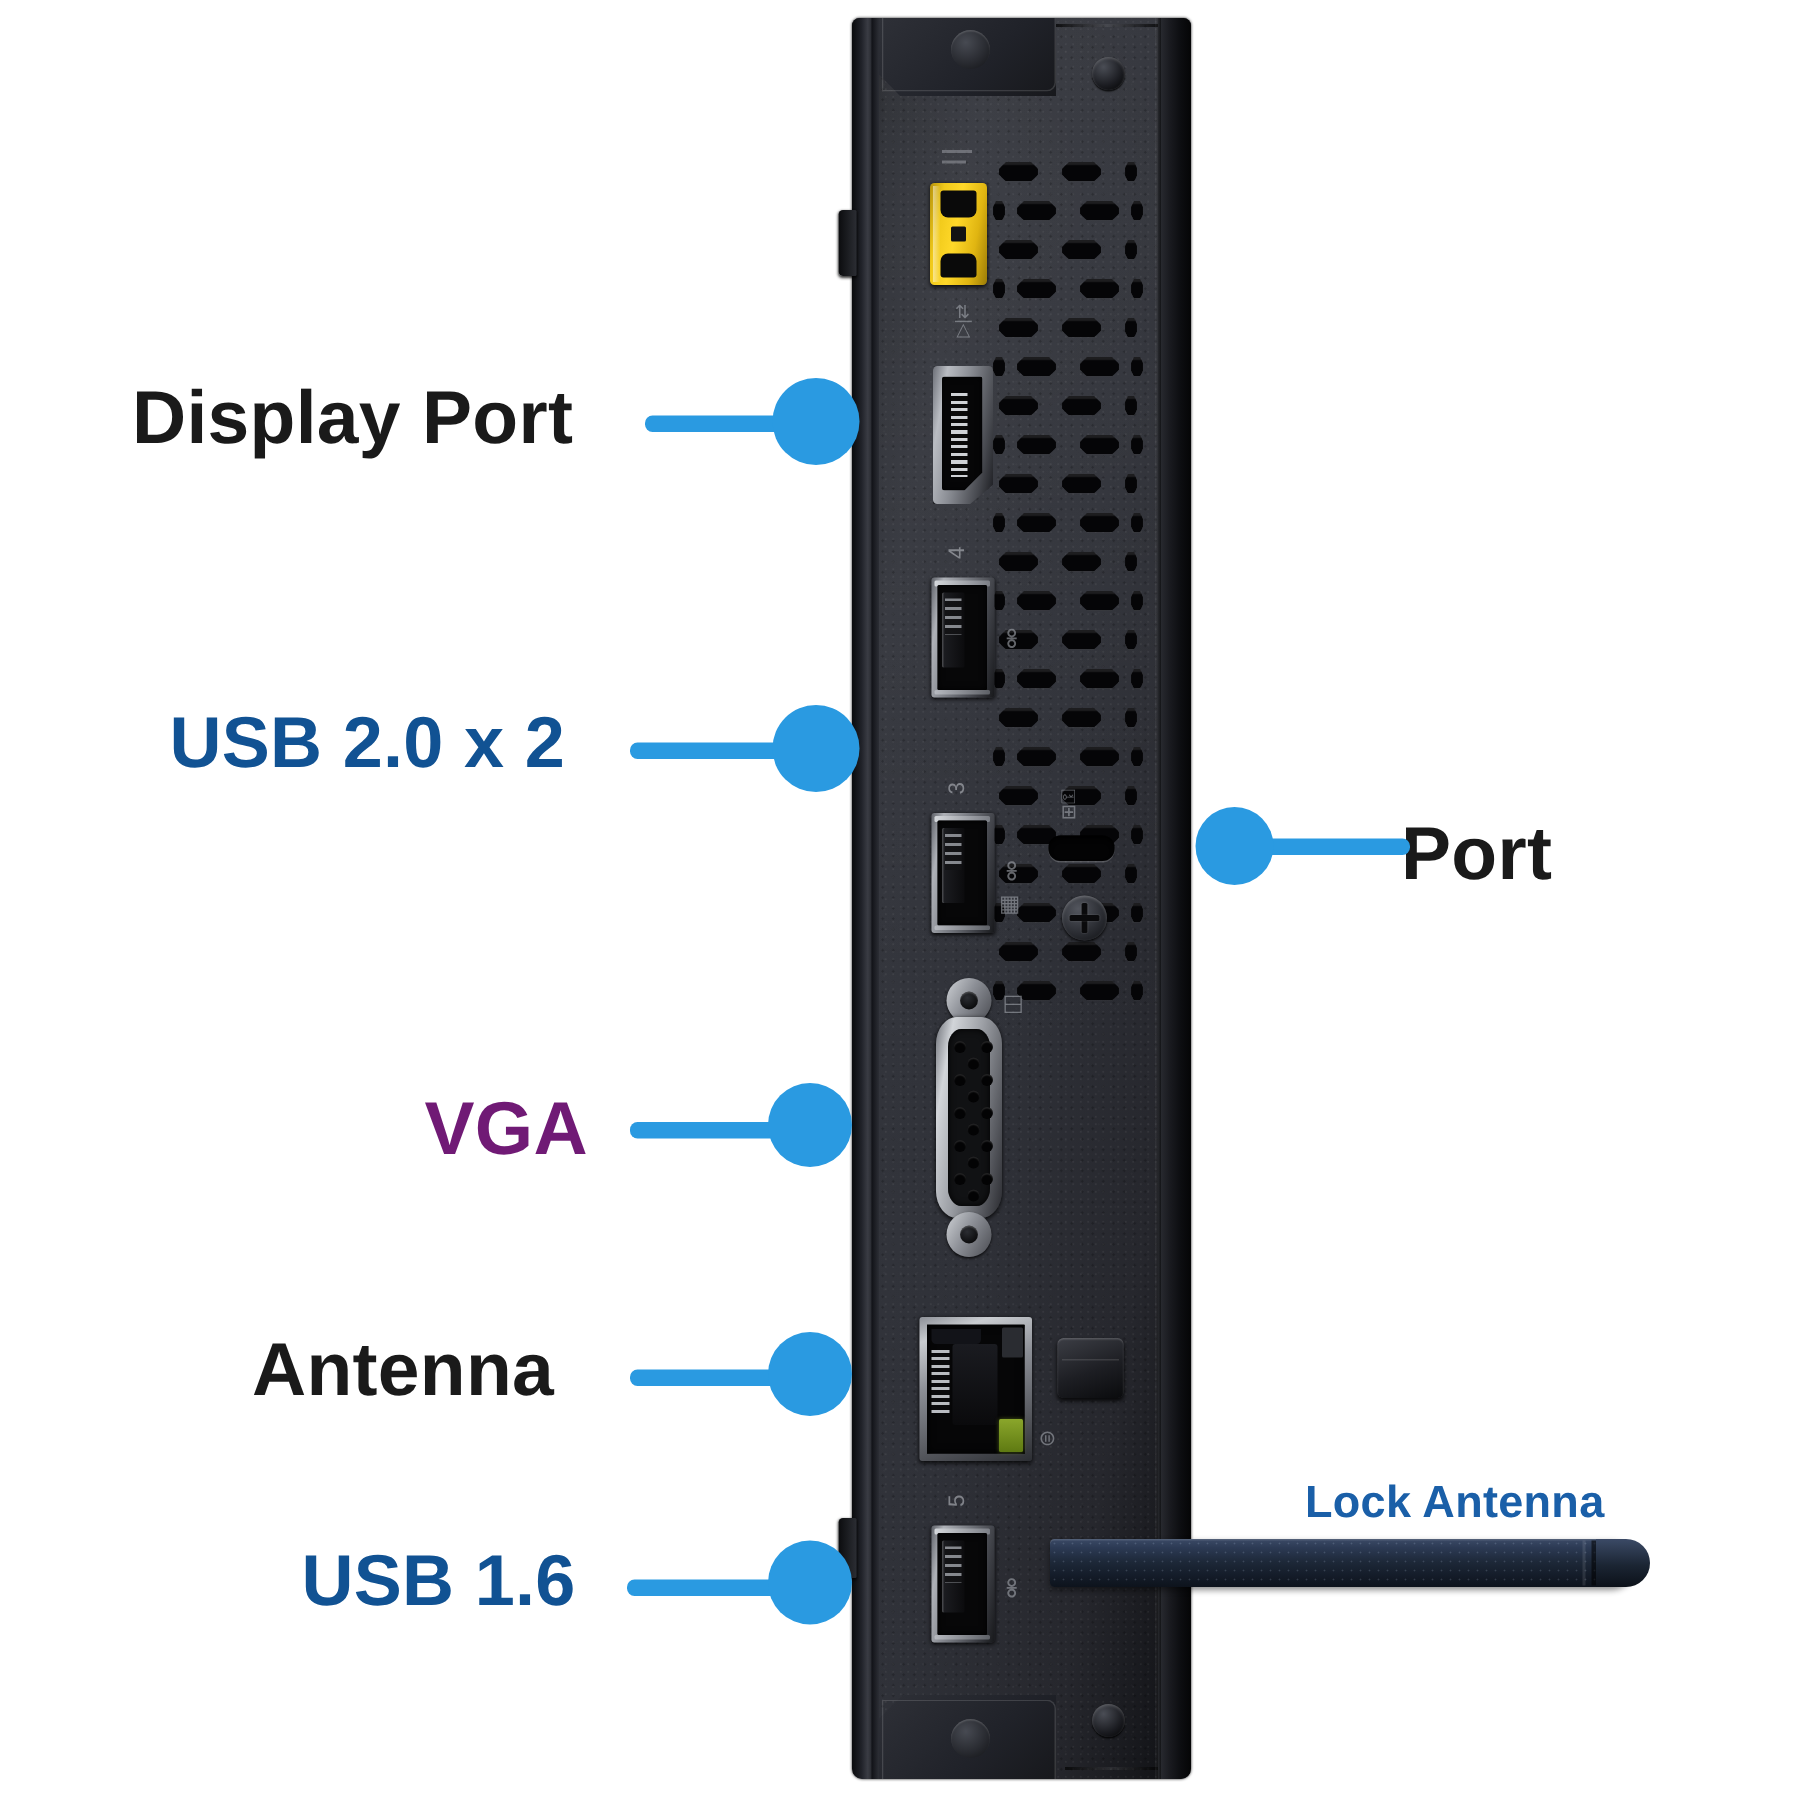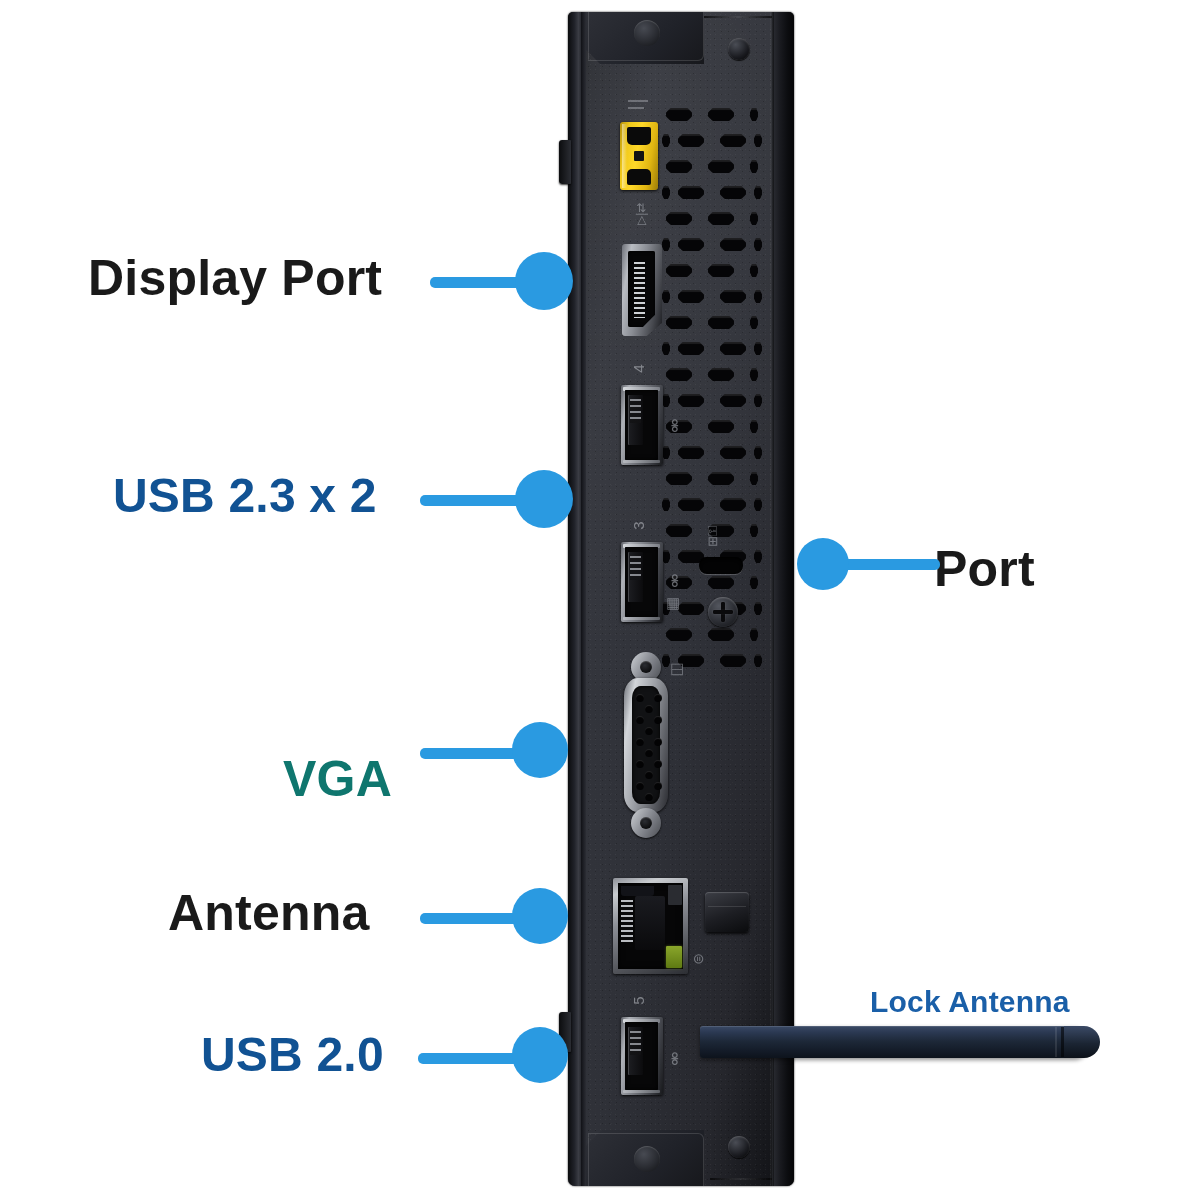--- a/index.html
+++ b/index.html
@@ -450,31 +450,31 @@
     <div class="ant-spec"></div>
     <div class="ant-tip"></div>
     <div class="ant-ring2"></div>
     <div class="ant-ring"></div>
   </div>
 
   <div id="callout-layer">
       <div class="callout-text" style="left: 88px; top: 249px; font-size: 50px; color: rgb(26, 26, 26);">Display Port</div>
       <div class="lead-line" style="left: 430px; top: 277px; width: 110px; height: 11px; background: rgb(42, 154, 225);"></div>
       <div class="lead-dot" style="left: 515px; top: 252px; width: 58px; height: 58px; background: rgb(42, 154, 225);"></div>
-      <div class="callout-text" style="left: 113px; top: 468px; font-size: 48px; color: rgb(17, 82, 147);">USB 2.3 x 2</div>
+      <div class="callout-text" style="left: 113px; top: 468px; font-size: 48px; color: rgb(17, 82, 147);">USB 2.0 x 2</div>
       <div class="lead-line" style="left: 420px; top: 495px; width: 120px; height: 11px; background: rgb(42, 154, 225);"></div>
       <div class="lead-dot" style="left: 515px; top: 470px; width: 58px; height: 58px; background: rgb(42, 154, 225);"></div>
       <div class="callout-text" style="left: 934px; top: 540px; font-size: 50px; color: rgb(26, 26, 26);">Port</div>
       <div class="lead-line" style="left: 840px; top: 559px; width: 100px; height: 11px; background: rgb(42, 154, 225);"></div>
       <div class="lead-dot" style="left: 797px; top: 538px; width: 52px; height: 52px; background: rgb(42, 154, 225);"></div>
-      <div class="callout-text" style="left: 283px; top: 723px; font-size: 50px; color: #0f766e; margin-top: 27px;">VGA</div>
+      <div class="callout-text" style="left: 283px; top: 723px; font-size: 50px; color: #701a75;">VGA</div>
       <div class="lead-line" style="left: 420px; top: 748px; width: 120px; height: 11px; background: rgb(42, 154, 225);"></div>
       <div class="lead-dot" style="left: 512px; top: 722px; width: 56px; height: 56px; background: rgb(42, 154, 225);"></div>
       <div class="callout-text" style="left: 168px; top: 884px; font-size: 50px; color: rgb(26, 26, 26);">Antenna</div>
       <div class="lead-line" style="left: 420px; top: 913px; width: 120px; height: 11px; background: rgb(42, 154, 225);"></div>
       <div class="lead-dot" style="left: 512px; top: 888px; width: 56px; height: 56px; background: rgb(42, 154, 225);"></div>
-      <div class="callout-text" style="left: 201px; top: 1027px; font-size: 48px; color: rgb(17, 82, 147);">USB 2.0</div>
+      <div class="callout-text" style="left: 201px; top: 1027px; font-size: 48px; color: rgb(17, 82, 147);">USB 1.6</div>
       <div class="lead-line" style="left: 418px; top: 1053px; width: 122px; height: 11px; background: rgb(42, 154, 225);"></div>
       <div class="lead-dot" style="left: 512px; top: 1027px; width: 56px; height: 56px; background: rgb(42, 154, 225);"></div>
       <div class="callout-text" style="left: 870px; top: 985px; font-size: 30px; color: rgb(26, 95, 168);">Lock Antenna</div>
     </div>
 
 </div>
 
 </body></html>

